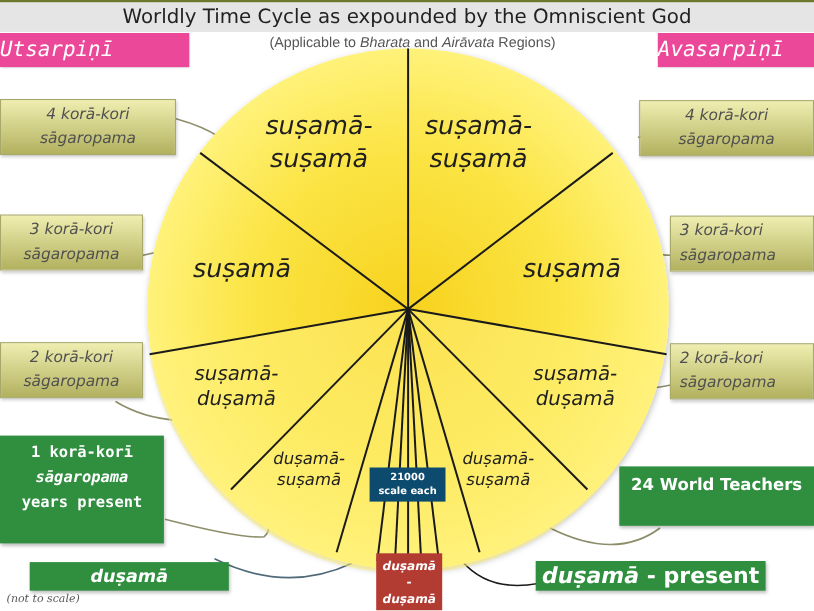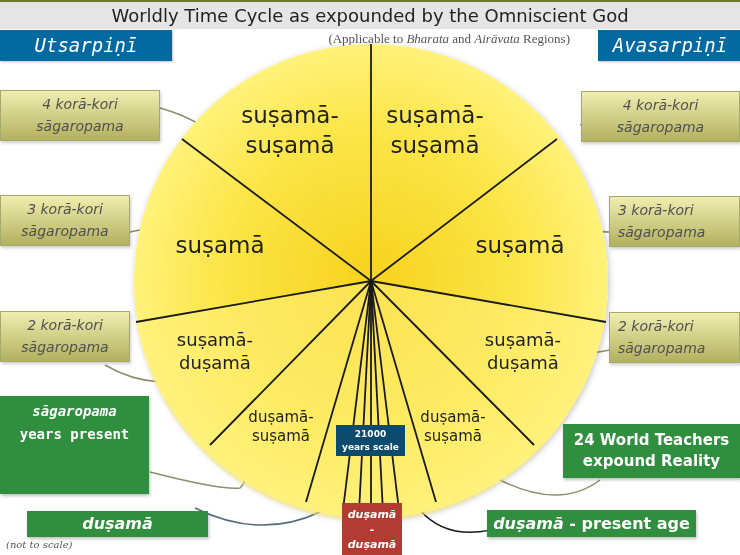--- a/index.html
+++ b/index.html
@@ -1,28 +1,28 @@
 <!DOCTYPE html>
 <html><head>
 <meta charset="utf-8">
 <style>
   html, body { margin:0; padding:0; }
   body { width:740px; height:555px; position:relative; overflow:hidden; background:#ffffff; font-family:"DejaVu Sans", sans-serif; }
   .titlebar { position:absolute; left:0; top:0; width:740px; height:29px; background:#e5e5e5; border-top:2px solid #6b7a2a; box-sizing:border-box; text-align:center; }
   .titlebar span { font-family:"DejaVu Sans", sans-serif; font-size:18px; color:#222; line-height:27px; }
-  .subtitle { position:absolute; left:180px; top:31px; width:390px; text-align:right; font-family:Liberation Serif, serif; font-size:13px; color:#555; }
+  .subtitle { position:absolute; left:180px; top:31px; width:390px; text-align:center; font-family:Liberation Sans, sans-serif; font-size:13px; color:#555; }
   .subtitle i { font-style:italic; }
-  .era { position:absolute; top:30px; height:31px; background:#0369a1; color:#fff; font-family:"DejaVu Sans Mono", monospace; font-style:italic; font-size:19px; line-height:31px; text-align:center; box-shadow:1px 1px 2px rgba(0,0,0,0.25); }
+  .era { position:absolute; top:30px; height:31px; background:#ec4899; color:#fff; font-family:"DejaVu Sans Mono", monospace; font-style:italic; font-size:19px; line-height:31px; text-align:left; box-shadow:1px 1px 2px rgba(0,0,0,0.25); }
   .olive { position:absolute; height:51px; background:linear-gradient(#efeeb0,#b2b15f); border:1px solid #a7a96b; box-sizing:border-box; color:#505050; font-style:italic; font-family:"DejaVu Sans", sans-serif; font-size:14px; text-align:center; line-height:22px; padding-top:2px; box-shadow:1px 2px 3px rgba(0,0,0,0.2); }
   .olive.right { text-align:left; padding-left:8px; }
   .green { position:absolute; background:#2f8f3f; color:#fff; text-align:center; box-shadow:1px 2px 3px rgba(0,0,0,0.25); }
   .mono { font-family:"DejaVu Sans Mono", monospace; font-weight:bold; font-size:14px; line-height:23px; padding-top:4px; }
   .sans { font-family:"DejaVu Sans", sans-serif; font-weight:bold; }
   .wheel { position:absolute; left:0; top:0; }
-  .seg { position:absolute; font-family:"DejaVu Sans", sans-serif; color:#1f1f1f; text-align:center; }
+  .seg { position:absolute; font-family:"DejaVu Sans", sans-serif; font-style:italic; color:#1f1f1f; text-align:center; }
   .years { position:absolute; left:336px; top:425px; width:69px; height:31px; background:#0c4a6e; color:#fff; font-family:"DejaVu Sans", sans-serif; font-weight:bold; font-size:9px; text-align:center; line-height:13px; padding-top:3px; box-sizing:border-box; }
   .dd { position:absolute; left:342px; top:503px; width:60px; height:52px; background:#b23b32; color:#fff; font-family:"DejaVu Sans", sans-serif; font-weight:bold; font-style:italic; font-size:11px; text-align:center; line-height:15px; padding-top:4px; box-sizing:border-box; }
   .note { position:absolute; left:6px; top:539px; font-family:"DejaVu Serif", serif; font-style:italic; font-size:10px; color:#555; }
 </style>
 </head>
 <body>
 
 <div class="titlebar">
   <span>Worldly Time Cycle as expounded by the Omniscient God</span>
 </div>
@@ -106,21 +106,21 @@
   <div>duṣamā-</div>
   <div>suṣamā</div>
 </div>
 <div class="seg" style="left:408px;top:408px;width:90px;font-size:15px;line-height:19px;">
   <div>duṣamā-</div>
   <div>suṣamā</div>
 </div>
 
 <div class="years">
   <div>21000</div>
-  <div>years scale</div>
+  <div>scale each</div>
 </div>
 <div class="dd">
   <div>duṣamā</div>
   <div>-</div>
   <div>duṣamā</div>
 </div>
 
 <div class="olive" style="left:0;top:90px;width:160px;">
   <div>4 korā-kori</div>
   <div>sāgaropama</div>
@@ -141,26 +141,26 @@
 <div class="olive right" style="left:609px;top:196px;width:131px;">
   <div>3 korā-kori</div>
   <div>sāgaropama</div>
 </div>
 <div class="olive right" style="left:609px;top:312px;width:131px;">
   <div>2 korā-kori</div>
   <div>sāgaropama</div>
 </div>
 
 <div class="green mono" style="left:0;top:396px;width:149px;height:98px;box-sizing:border-box;">
+  <div><span style="font-style: normal;">1 korā-korī</span></div>
   <div style="font-style:italic;">sāgaropama</div>
   <div>years present</div>
 </div>
 <div class="green sans" style="left:27px;top:511px;width:181px;height:26px;font-size:16px;line-height:26px;font-style:italic;">duṣamā</div>
 
 <div class="green sans" style="left:563px;top:424px;width:177px;height:54px;font-size:15px;line-height:21px;padding-top:6px;box-sizing:border-box;">
   <div>24 World Teachers</div>
-  <div>expound Reality</div>
 </div>
-<div class="green sans" style="left:487px;top:510px;width:209px;height:27px;font-size:16px;line-height:27px;">
+<div class="green sans" style="left:487px;top:510px;width:209px;height:27px;font-size:20px;line-height:27px;">
   <i>duṣamā</i><span> - present age</span>
 </div>
 
 <div class="note">(not to scale)</div>
 
 </body></html>

